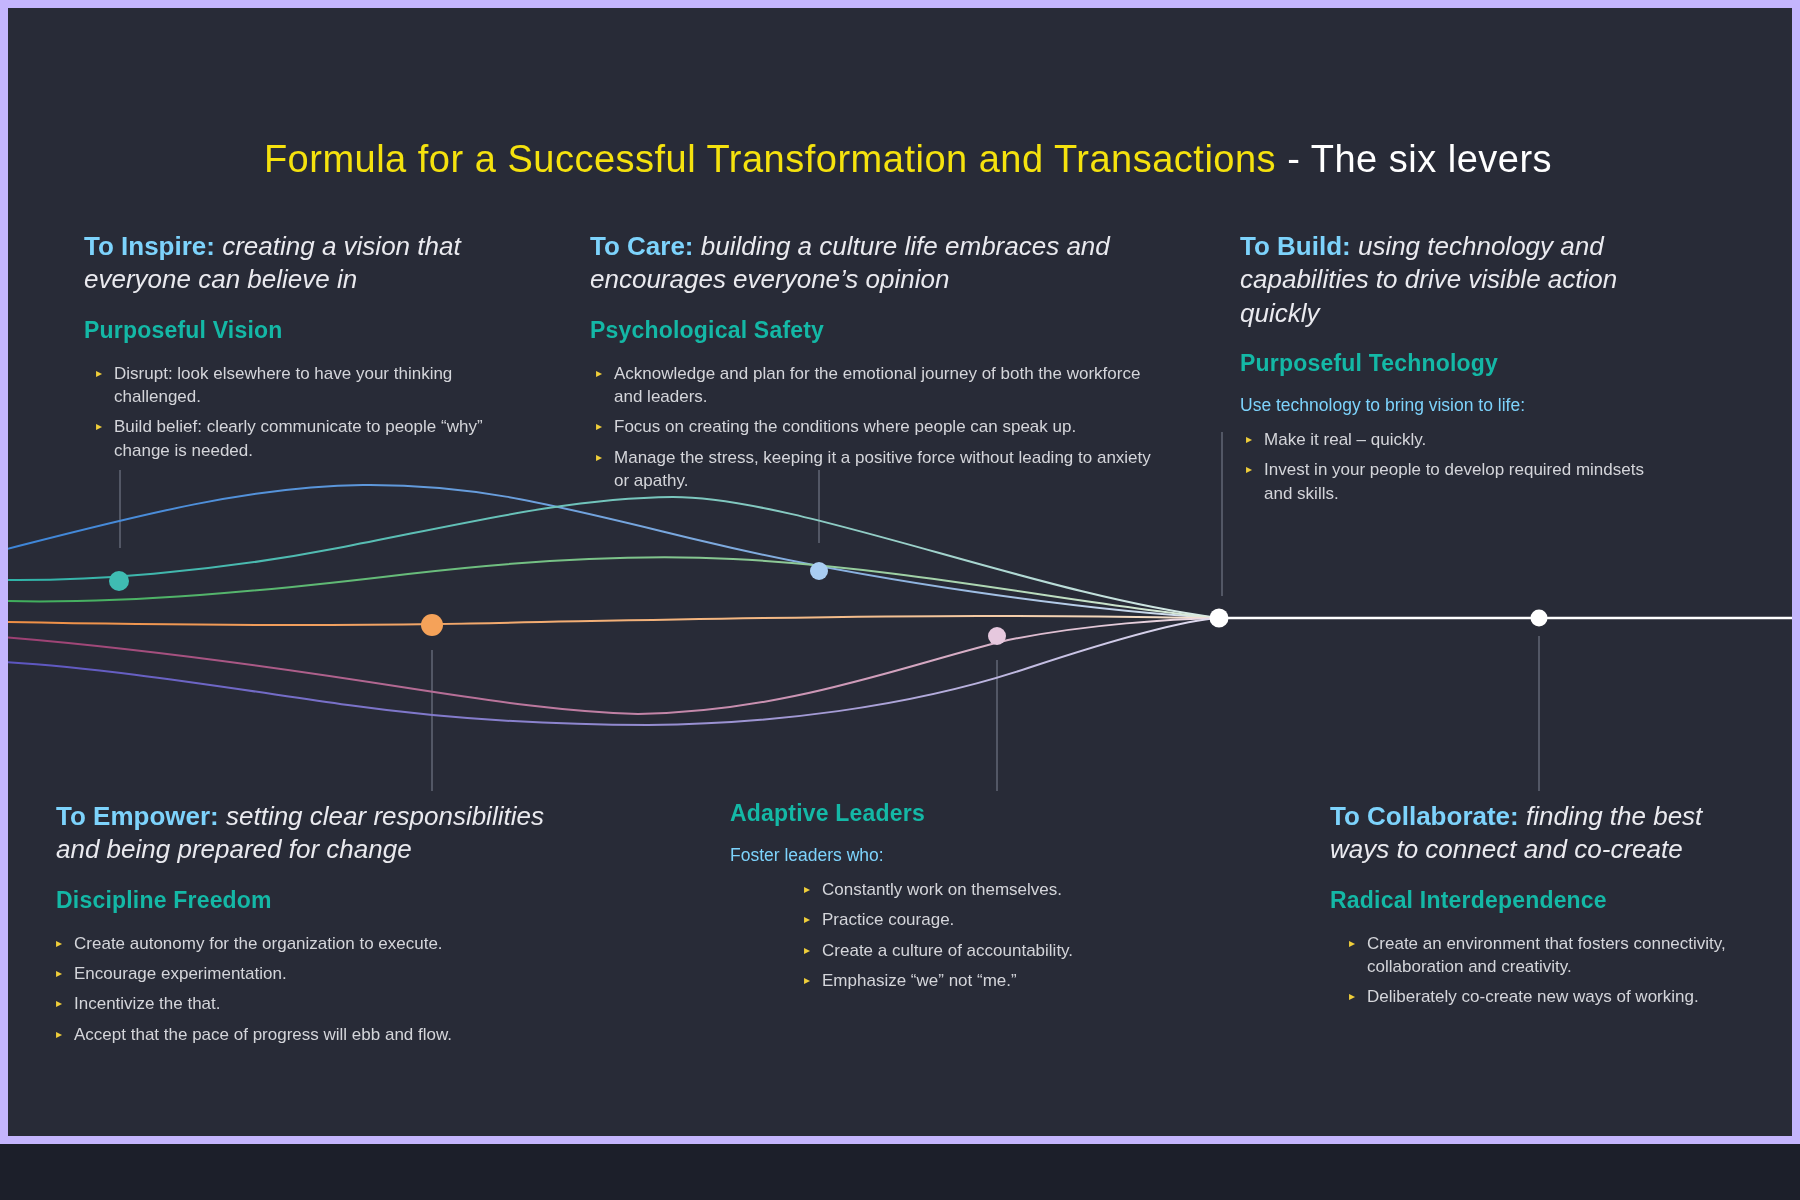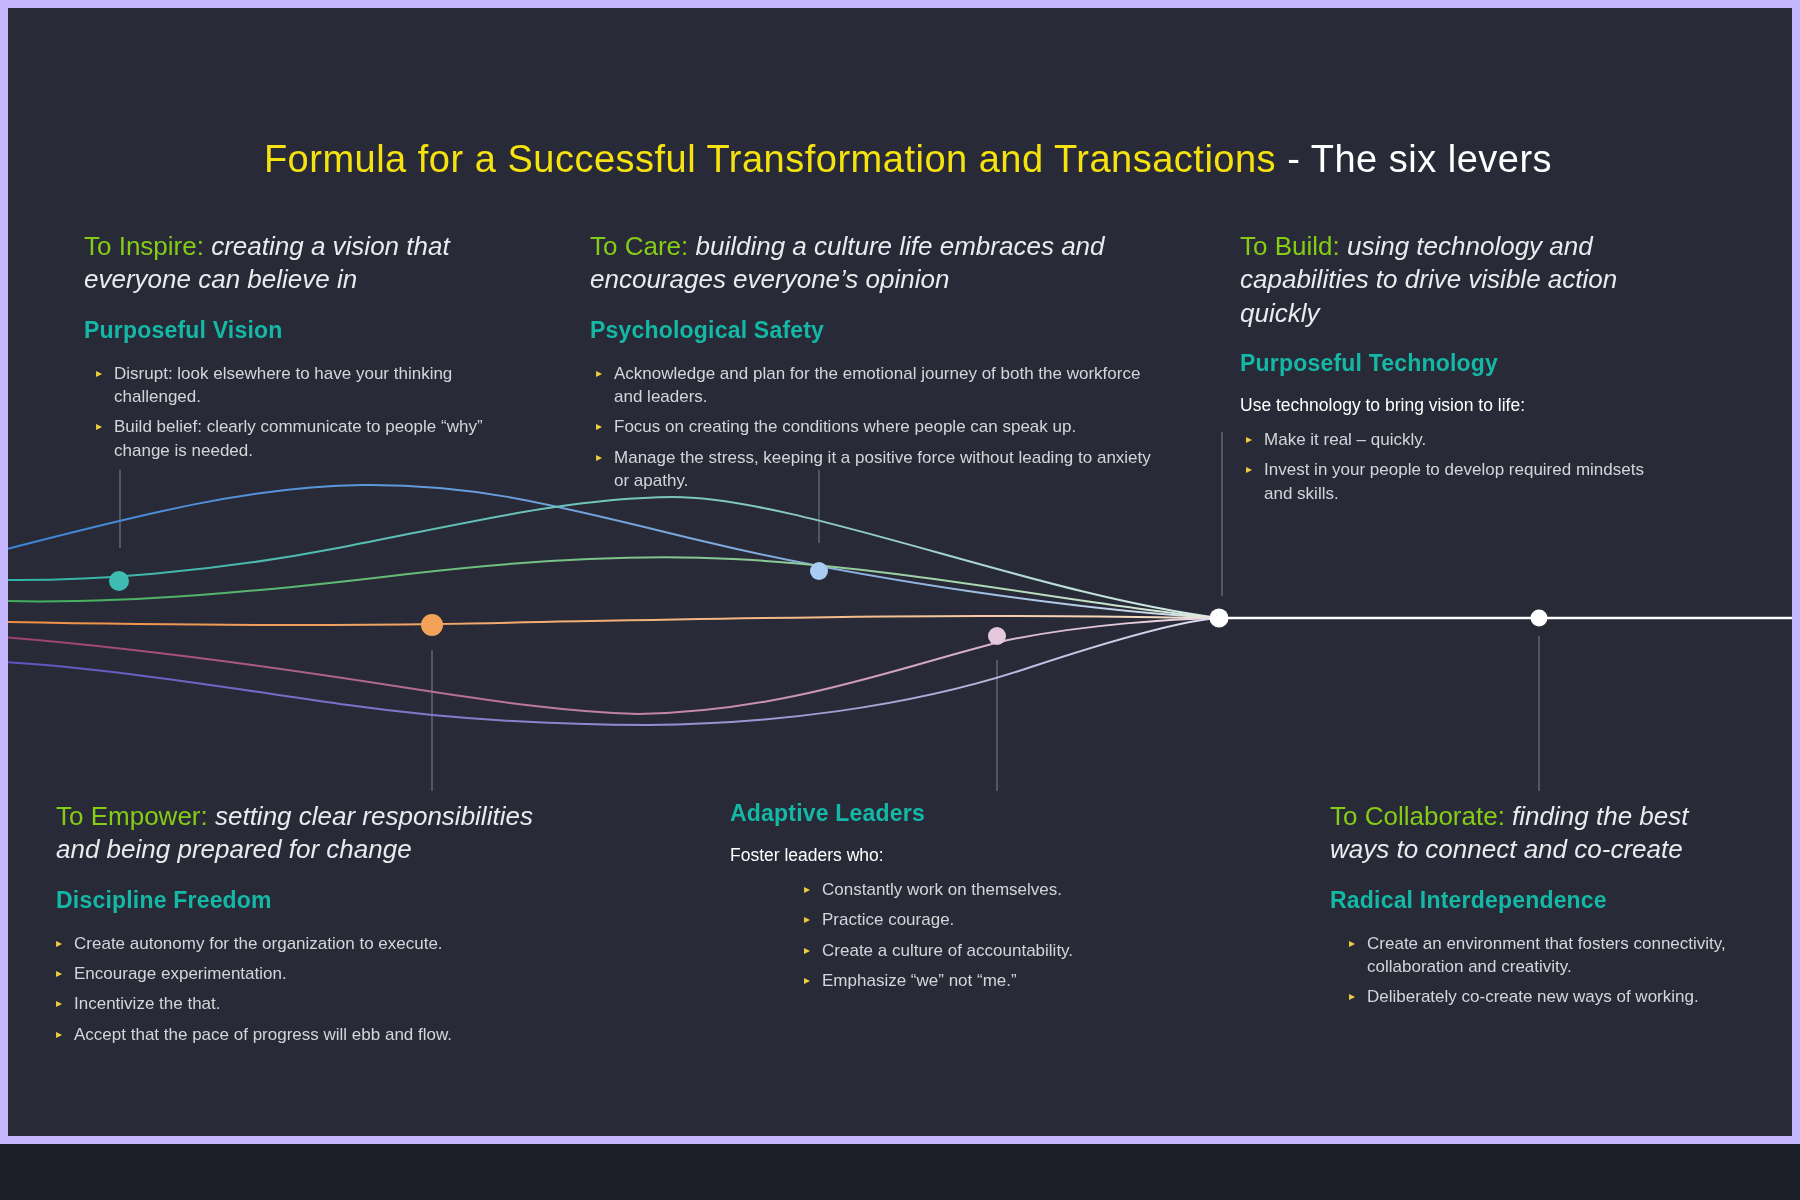--- a/index.html
+++ b/index.html
@@ -10,24 +10,24 @@
   }
   #curves{position:absolute;left:0;top:0;width:1800px;height:1200px;}
   .title-wrap{
     position:absolute;left:0;top:130px;width:1800px;text-align:center;
     font-size:38px;letter-spacing:.5px;white-space:nowrap;
   }
   .title-hl{color:#f5e20e;}
   .title-rest{color:#ffffff;}
   .lever{position:absolute;}
   .lever h2{margin:0 0 20px 0;font-size:26px;line-height:1.28;font-weight:400;}
-  .lever h2 .lead{color:#84cc16;font-weight:400;}
+  .lever h2 .lead{color:#7dd3fc;font-weight:700;}
   .lever h2 .desc{color:#eaeaef;font-style:italic;font-weight:400;}
   .lever h3{margin:0 0 18px 0;font-size:23px;color:#14b8a6;font-weight:700;letter-spacing:.2px;}
-  .intro{font-size:17.5px;color:#ffffff;margin:0 0 12px 0;}
+  .intro{font-size:17.5px;color:#7dd3fc;margin:0 0 12px 0;}
   ul.bullets{list-style:none;margin:0;padding:0;font-size:17px;line-height:1.38;}
   ul.bullets li{display:flex;margin:0 0 7px 0;}
   .tri{color:#f0cf3a;font-size:12px;line-height:1.9;margin-right:12px;flex:0 0 auto;}
   
   #sec-inspire{left:76px;top:222px;width:420px;}
   #sec-care{left:582px;top:222px;width:575px;}
   #sec-build{left:1232px;top:222px;width:420px;}
   #sec-empower{left:48px;top:792px;width:500px;}
   #sec-lead{left:722px;top:792px;width:380px;}
   #sec-collaborate{left:1322px;top:792px;width:400px;}

